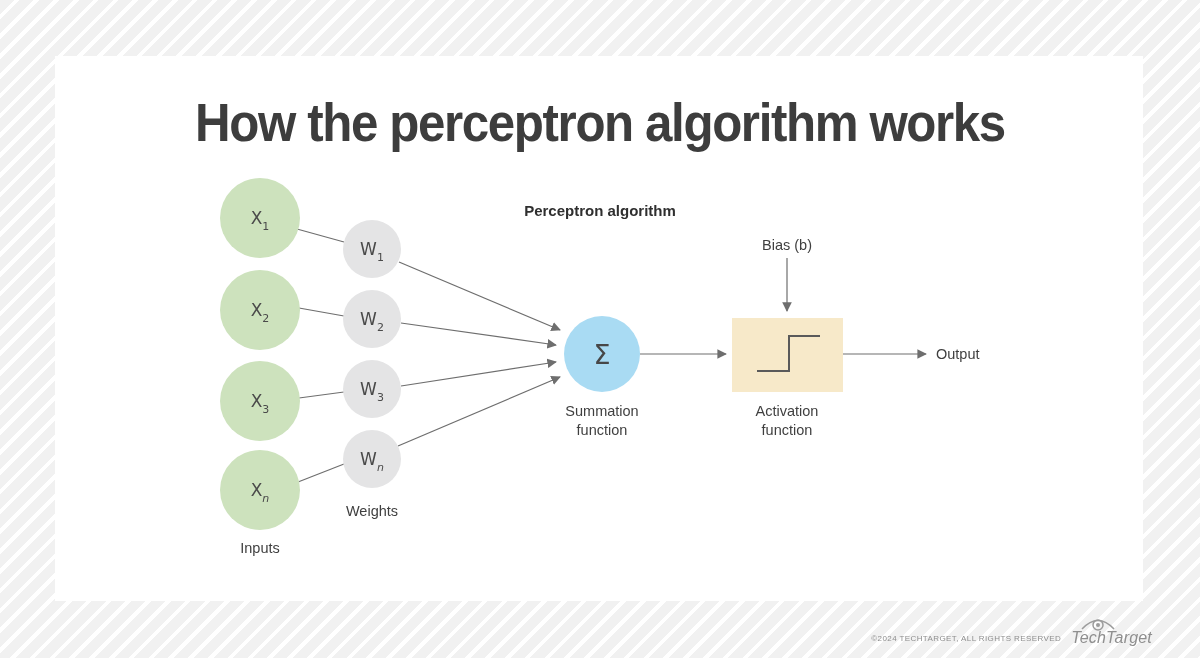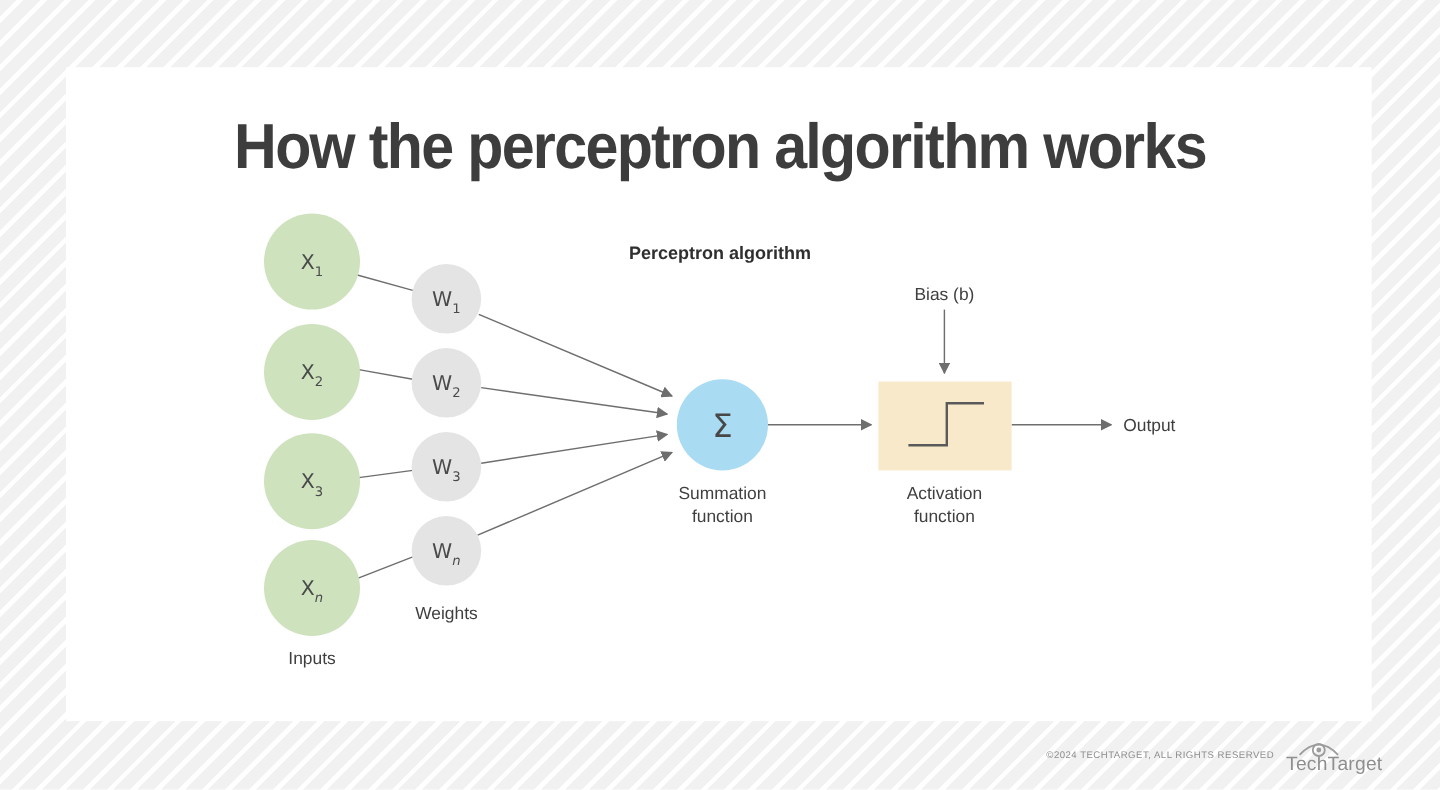--- a/index.html
+++ b/index.html
@@ -24,27 +24,27 @@
   .node-label{font-family:"DejaVu Sans","Liberation Sans",sans-serif;font-size:17px;fill:#4a4a4a;}
   .node-label .sub{font-size:11px;}
   .sub-n{font-style:italic;}
   .cap{font-family:"Liberation Sans",sans-serif;font-size:14.5px;fill:#3f3f3f;}
   .cap-bold{font-family:"Liberation Sans",sans-serif;font-size:15px;font-weight:700;fill:#2f2f2f;}
   .sigma{font-family:"DejaVu Sans","Liberation Sans",sans-serif;font-size:27px;fill:#474747;}
   .conn{stroke:#6e6e6e;stroke-width:1.2;fill:none;}
   .step{stroke:#5a5a5a;stroke-width:2;fill:none;}
   .footer{
     position:absolute;right:48px;bottom:12px;
-    display:flex;align-items:center;gap:10px;
+    display:flex;align-items:flex-end;gap:10px;
   }
   .copyright{
     font-size:8px;letter-spacing:0.4px;color:#8e8e8e;
     text-transform:uppercase;padding-bottom:3px;white-space:nowrap;
   }
-  .logo{position:relative;padding-top:14px;}
+  .logo{position:relative;padding-top:14px;font-style:italic;}
   .logo-text{font-size:16px;color:#8f8f8f;letter-spacing:0.2px;line-height:1;}
   .logo-eye{position:absolute;top:0px;left:8px;}
 </style>
 </head>
 <body>
 
 <div class="card"></div>
 
 <h1 class="title">How the perceptron algorithm works</h1>
 

